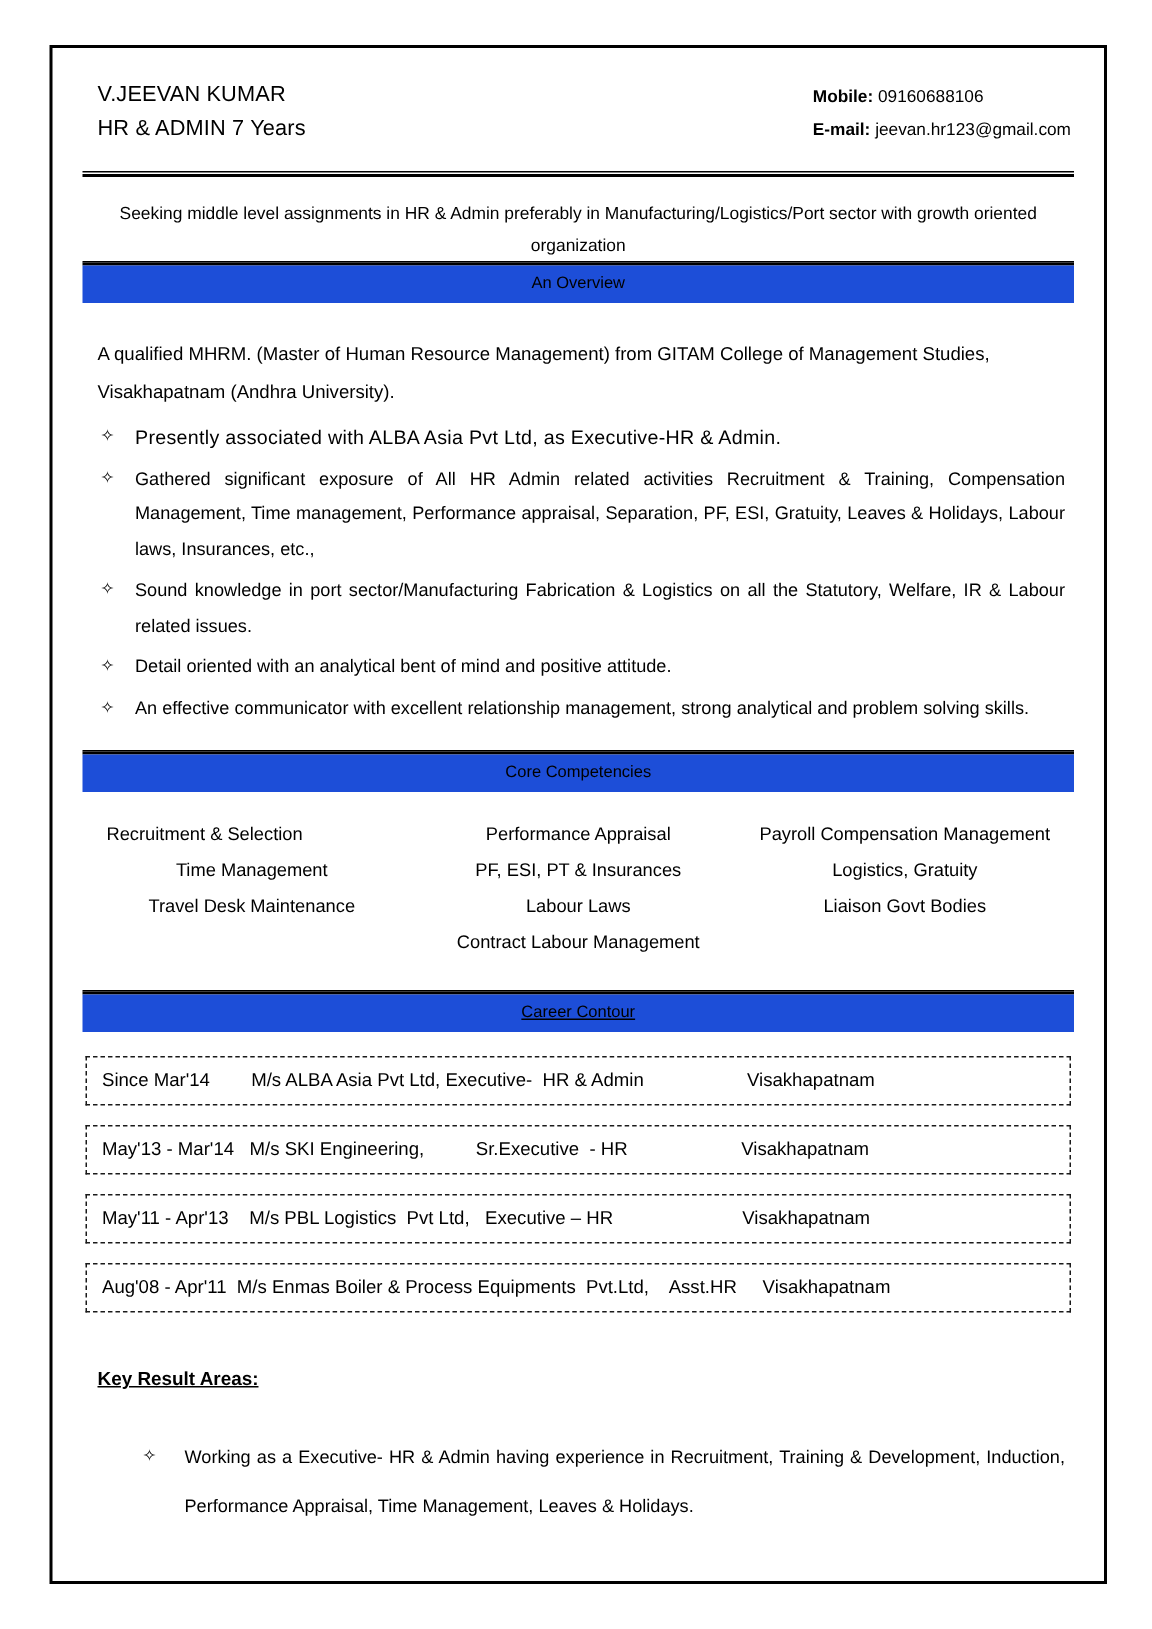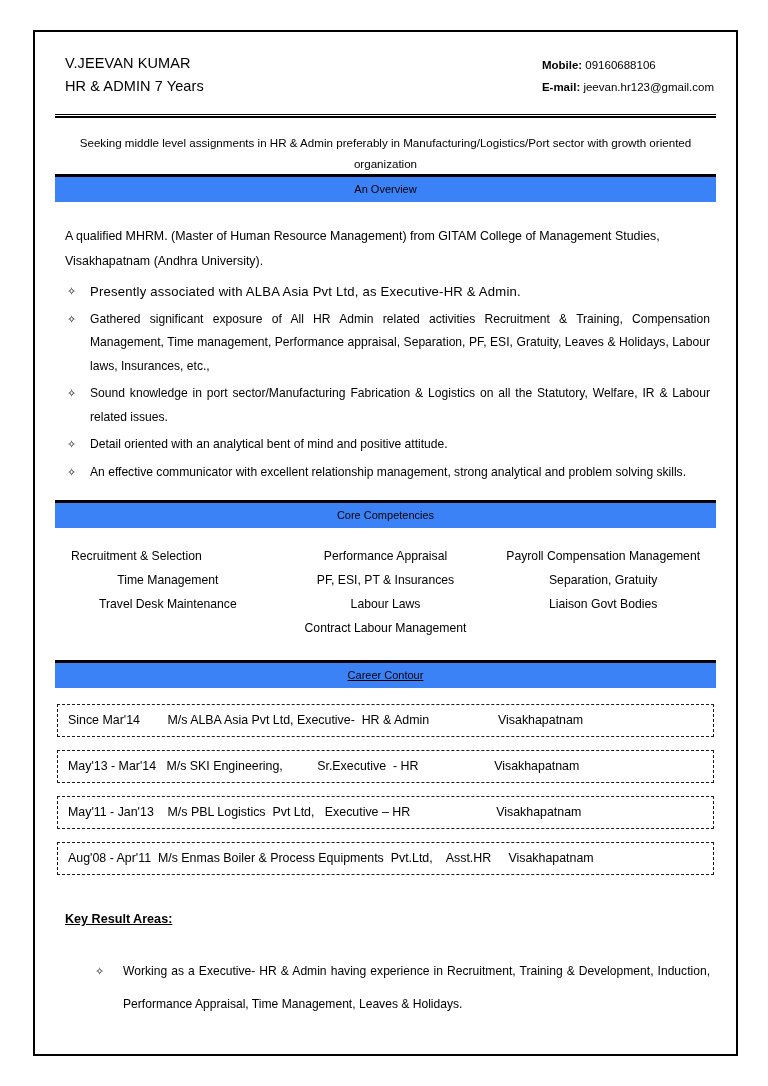--- a/index.html
+++ b/index.html
@@ -74,21 +74,21 @@
   
   .section-band-wrap {
     margin: 0 2px;
   }
   .band-rules {
     border-top: 1px solid #000;
     height: 3px;
     border-bottom: 2px solid #000;
   }
   .section-band {
-    background: #3b82f6;
+    background: #1d4ed8;
     text-align: center;
     font-size: 11px;
     line-height: 20px;
     padding: 2px 0 3px 0;
   }
   .section-band.underlined span { text-decoration: underline; }
 
   
   .overview-body {
     margin-top: 22px;
@@ -253,21 +253,21 @@
 
     <div class="comp-grid">
       <div class="comp-row">
         <div class="comp-cell left-first">Recruitment &amp; Selection</div>
         <div class="comp-cell">Performance Appraisal</div>
         <div class="comp-cell">Payroll Compensation Management</div>
       </div>
       <div class="comp-row">
         <div class="comp-cell">Time Management</div>
         <div class="comp-cell">PF, ESI, PT &amp; Insurances</div>
-        <div class="comp-cell">Separation, Gratuity</div>
+        <div class="comp-cell">Logistics, Gratuity</div>
       </div>
       <div class="comp-row">
         <div class="comp-cell">Travel Desk Maintenance</div>
         <div class="comp-cell">Labour Laws</div>
         <div class="comp-cell">Liaison Govt Bodies</div>
       </div>
       <div class="comp-row">
         <div class="comp-cell empty"></div>
         <div class="comp-cell">Contract Labour Management</div>
         <div class="comp-cell empty"></div>
@@ -277,21 +277,21 @@
     <div class="section-band-wrap" style="margin-top:20px;">
       <div class="band-rules"></div>
       <div class="section-band underlined">
         <span>Career Contour</span>
       </div>
     </div>
 
     <div class="career-list">
       <div class="career-row">Since Mar'14        M/s ALBA Asia Pvt Ltd, Executive-  HR &amp; Admin                    Visakhapatnam</div>
       <div class="career-row">May'13 - Mar'14   M/s SKI Engineering,          Sr.Executive  - HR                      Visakhapatnam</div>
-      <div class="career-row">May'11 - Jan'13    M/s PBL Logistics  Pvt Ltd,   Executive – HR                         Visakhapatnam</div>
+      <div class="career-row">May'11 - Apr'13    M/s PBL Logistics  Pvt Ltd,   Executive – HR                         Visakhapatnam</div>
       <div class="career-row">Aug'08 - Apr'11  M/s Enmas Boiler &amp; Process Equipments  Pvt.Ltd,    Asst.HR     Visakhapatnam</div>
     </div>
 
     <div class="kra-wrap">
       <div class="kra-title">Key Result Areas:</div>
       <ul class="kra-bullets">
         <li>
           <span class="dia">✧</span>
           <span>Working as a Executive- HR &amp; Admin having experience in Recruitment, Training &amp; Development, Induction, Performance Appraisal, Time Management, Leaves &amp; Holidays.</span>
         </li>

